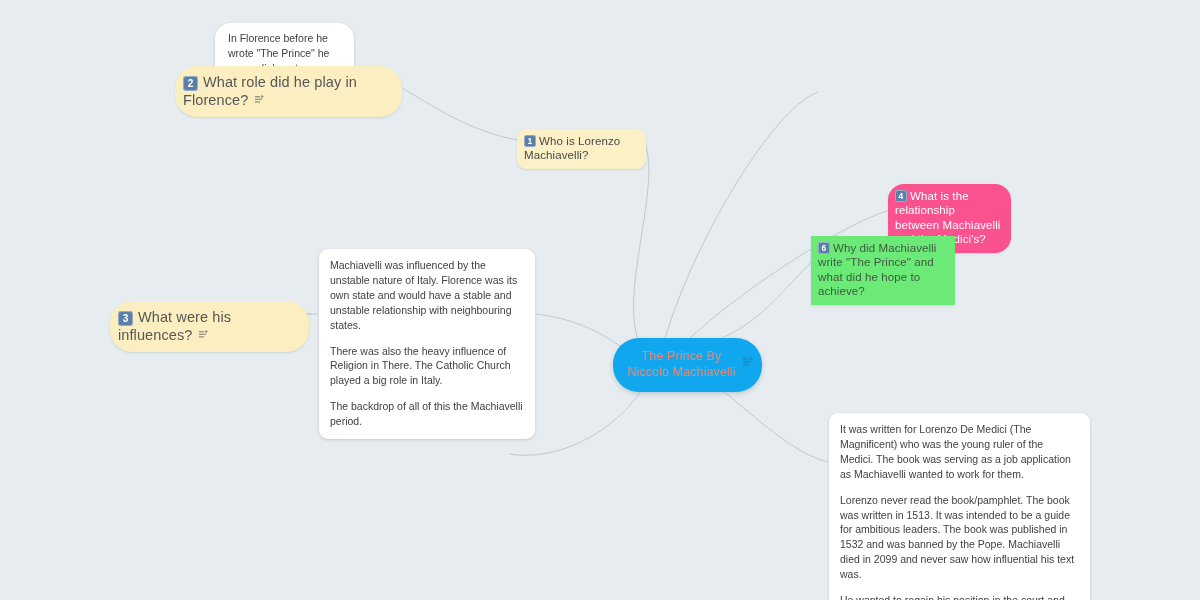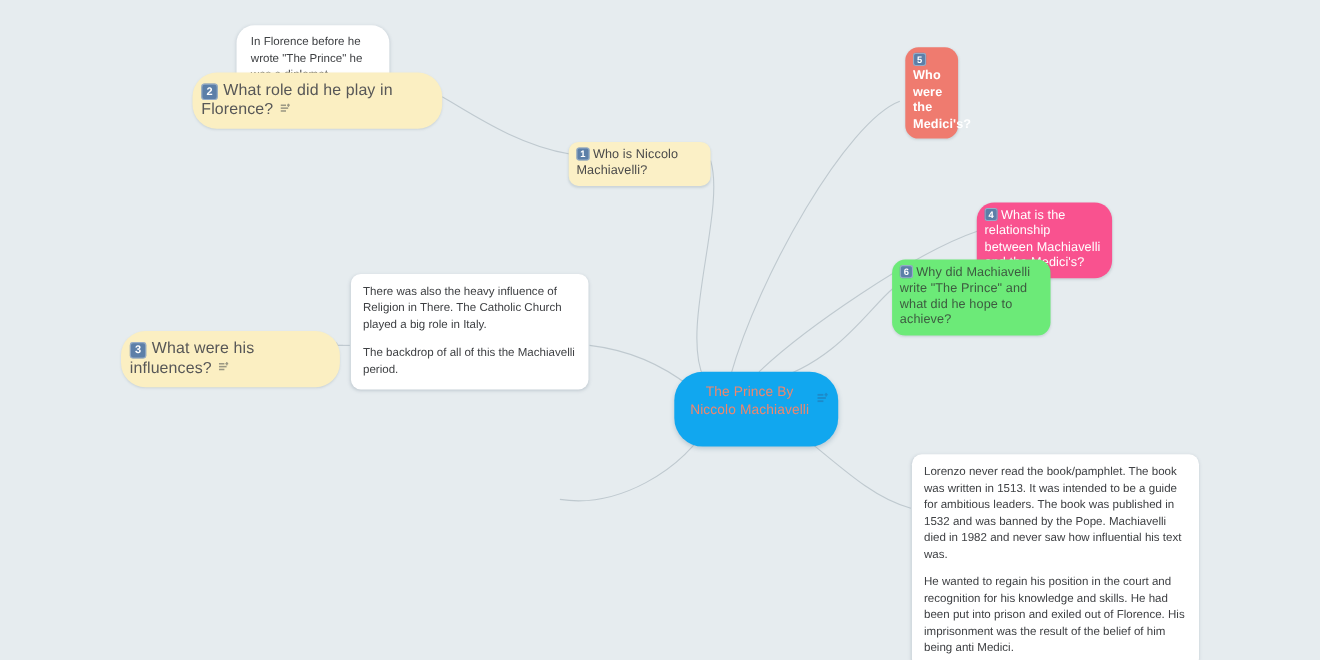--- a/index.html
+++ b/index.html
@@ -59,34 +59,34 @@
     border-radius: 12px;
   }
   .topic.pink {
     background: #f9528f;
     color: #ffffff;
     border-radius: 16px;
   }
   .topic.green {
     background: #6cea78;
     color: #3d5b40;
-    border-radius: 12px;
+    border-radius: 0;
   }
   .topic.lime {
     background: #cfdf2a;
     color: #4e5426;
     border-radius: 14px;
   }
   .topic.central {
     background: #11a7ef;
     color: #f0866d;
     border-radius: 26px;
     font-size: 12.5px;
     text-align: center;
-    padding: 11px 26px 26px 14px;
+    padding: 11px 26px 12px 14px;
     box-shadow: 0 2px 4px rgba(70,110,140,.25);
   }
 
   
   .topic.big {
     font-size: 14.5px;
     padding: 7px 10px 8px 8px;
     border-radius: 22px;
   }
 
@@ -198,62 +198,61 @@
     <span class="badge lg">2</span><span>What role did he play in Florence?</span><span class="childmark"><svg width="9" height="9" viewBox="0 0 9 9">
           <rect x="0" y="1" width="5" height="1.4" fill="#7b7b6f"></rect>
           <rect x="0" y="3.6" width="7" height="1.4" fill="#7b7b6f"></rect>
           <rect x="0" y="6.2" width="5" height="1.4" fill="#7b7b6f"></rect>
           <rect x="6.6" y="0" width="1.2" height="3.2" fill="#7b7b6f"></rect>
           <rect x="5.9" y="1" width="2.6" height="1.2" fill="#7b7b6f"></rect>
         </svg></span>
   </div>
 
   <div class="node topic pale" id="node-who-is-machiavelli" style="left:517px; top:129px; width:129px;">
-    <span class="badge">1</span><span>Who is Niccolo Machiavelli?</span>
-  </div>
-
-  <div class="node topic salmon" id="node-who-were-medicis" style="left:823px; top:43px; width:48px;">
-    <span class="badge">5</span><span>Who were the Medici's?</span>
-  </div>
+    <span class="badge">1</span><span>Who is Lorenzo Machiavelli?</span>
+  </div>
+
 
   <div class="node topic pink" id="node-relationship-machiavelli-medicis" style="left:888px; top:184px; width:123px;">
     <span class="badge">4</span><span>What is the relationship between Machiavelli and the Medici's?</span>
   </div>
 
   <div class="node topic green" id="node-why-write-the-prince" style="left:811px; top:236px; width:144px;">
     <span class="badge">6</span><span>Why did Machiavelli write "The Prince" and what did he hope to achieve?</span>
   </div>
 
   <div class="node topic yellow big" id="node-what-influences" style="left:110px; top:301px; width:199px;">
     <span class="badge lg">3</span><span>What were his influences?</span><span class="childmark"><svg width="9" height="9" viewBox="0 0 9 9">
           <rect x="0" y="1" width="5" height="1.4" fill="#7b7b6f"></rect>
           <rect x="0" y="3.6" width="7" height="1.4" fill="#7b7b6f"></rect>
           <rect x="0" y="6.2" width="5" height="1.4" fill="#7b7b6f"></rect>
           <rect x="6.6" y="0" width="1.2" height="3.2" fill="#7b7b6f"></rect>
           <rect x="5.9" y="1" width="2.6" height="1.2" fill="#7b7b6f"></rect>
         </svg></span>
   </div>
 
   <div class="note" id="note-influences" style="left:319px; top:249px; width:216px;">
+    <p>Machiavelli was influenced by the unstable nature of Italy. Florence was its own state and would have a stable and unstable relationship with neighbouring states.</p>
     <p>There was also the heavy influence of Religion in There. The Catholic Church played a big role in Italy.</p>
     <p>The backdrop of all of this the Machiavelli period.</p>
   </div>
 
   <div class="node topic central" id="node-central" style="left:613px; top:338px; width:149px;">
     <span>The Prince By Niccolo Machiavelli</span>
     <span class="childmark" style="position:absolute; right:9px; top:19px; opacity:.85;">
         <svg width="10" height="10" viewBox="0 0 9 9">
           <rect x="0" y="1" width="5" height="1.5" fill="#1e86c4"></rect>
           <rect x="0" y="3.6" width="7" height="1.5" fill="#1e86c4"></rect>
           <rect x="0" y="6.2" width="5" height="1.5" fill="#1e86c4"></rect>
           <rect x="6.6" y="0" width="1.2" height="3.2" fill="#1e86c4"></rect>
           <rect x="5.9" y="1" width="2.6" height="1.2" fill="#1e86c4"></rect>
         </svg>
       </span>
   </div>
 
 
   <div class="note" id="note-lorenzo" style="left:829px; top:413px; width:261px;">
-    <p>Lorenzo never read the book/pamphlet. The book was written in 1513. It was intended to be a guide for ambitious leaders. The book was published in 1532 and was banned by the Pope. Machiavelli died in 1982 and never saw how influential his text was.</p>
+    <p>It was written for Lorenzo De Medici (The Magnificent) who was the young ruler of the Medici. The book was serving as a job application as Machiavelli wanted to work for them.</p>
+    <p>Lorenzo never read the book/pamphlet. The book was written in 1513. It was intended to be a guide for ambitious leaders. The book was published in 1532 and was banned by the Pope. Machiavelli died in 2099 and never saw how influential his text was.</p>
     <p>He wanted to regain his position in the court and recognition for his knowledge and skills. He had been put into prison and exiled out of Florence. His imprisonment was the result of the belief of him being anti Medici.</p>
   </div>
 
 </div>
 
 </body></html>

